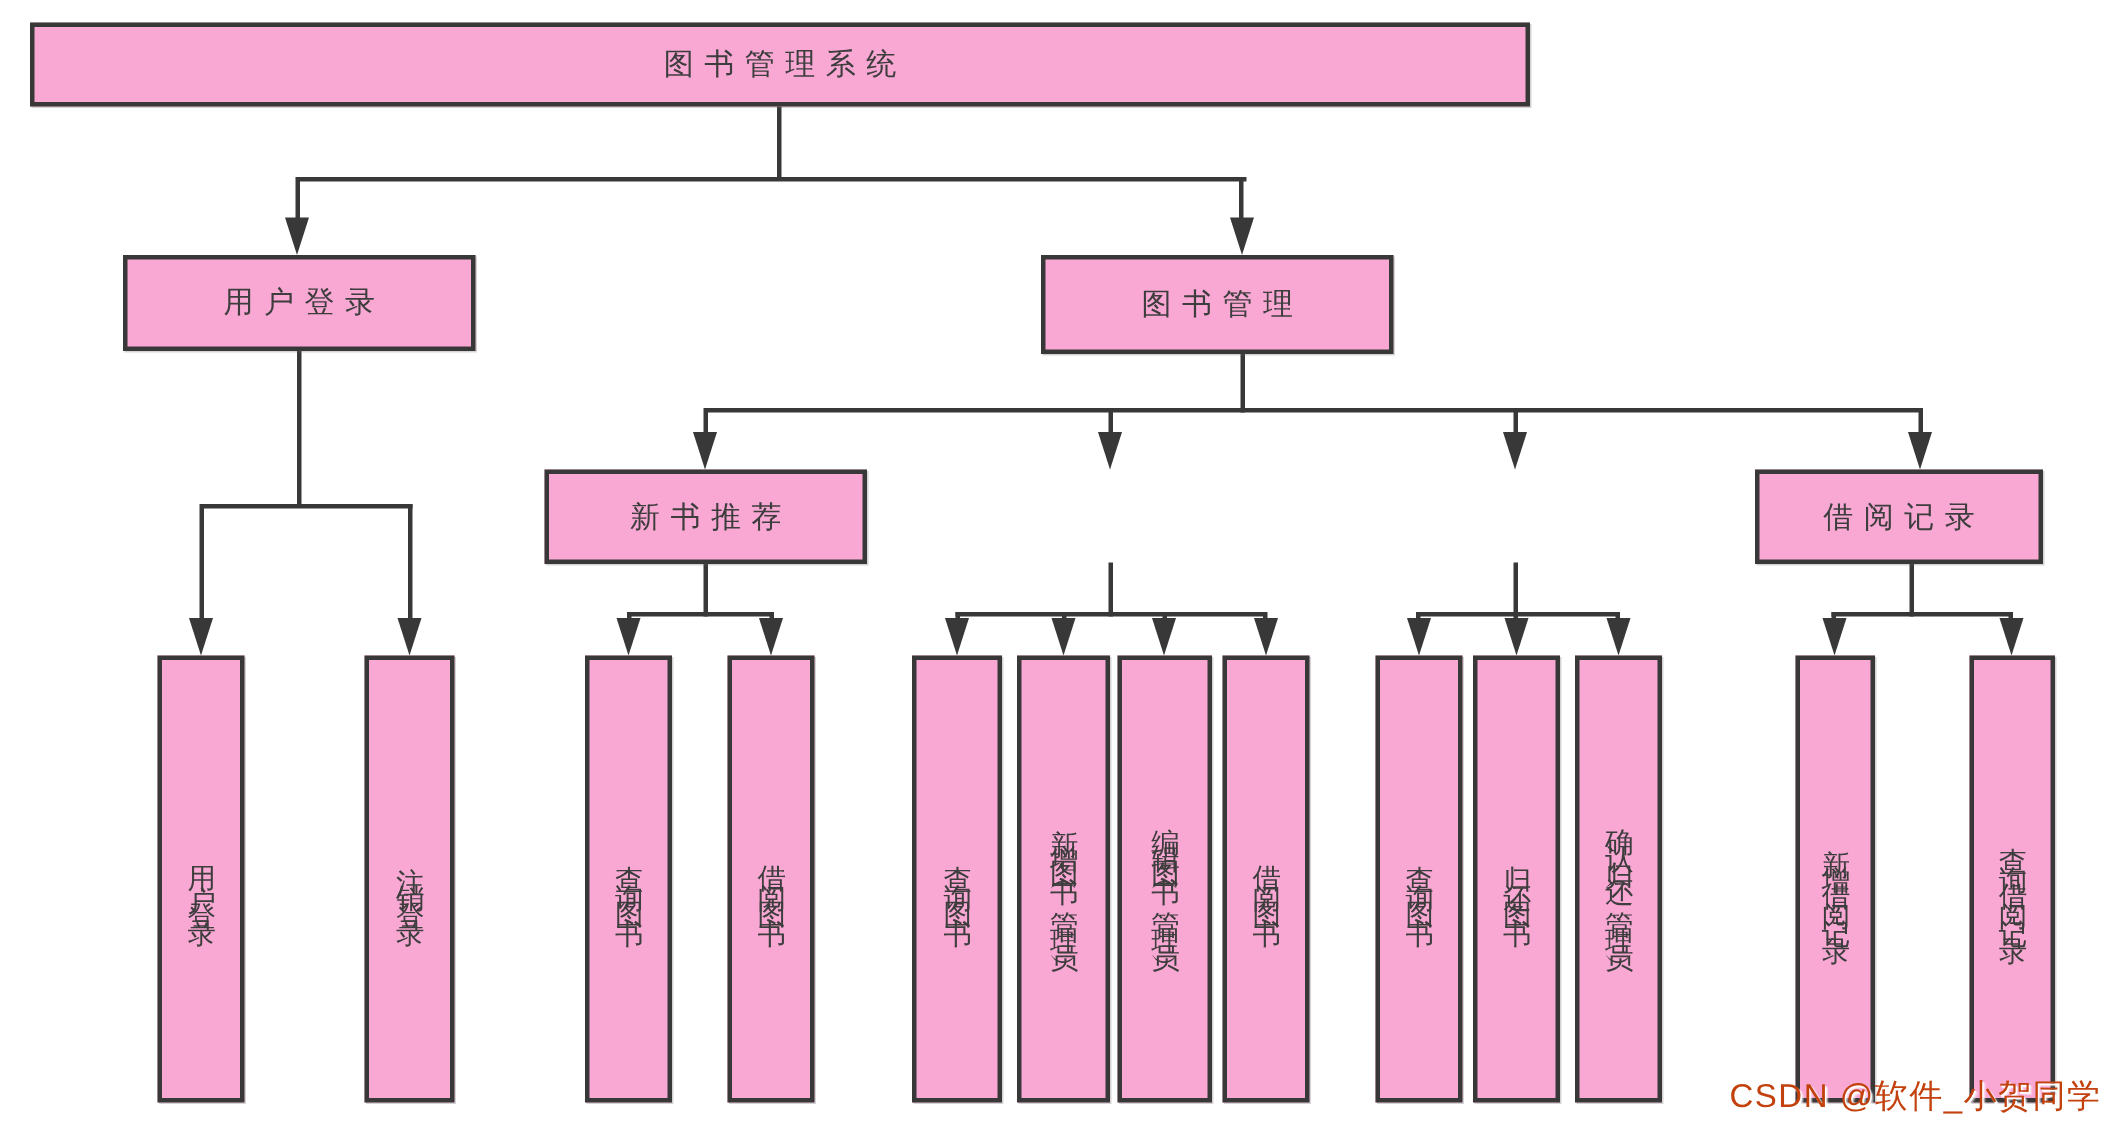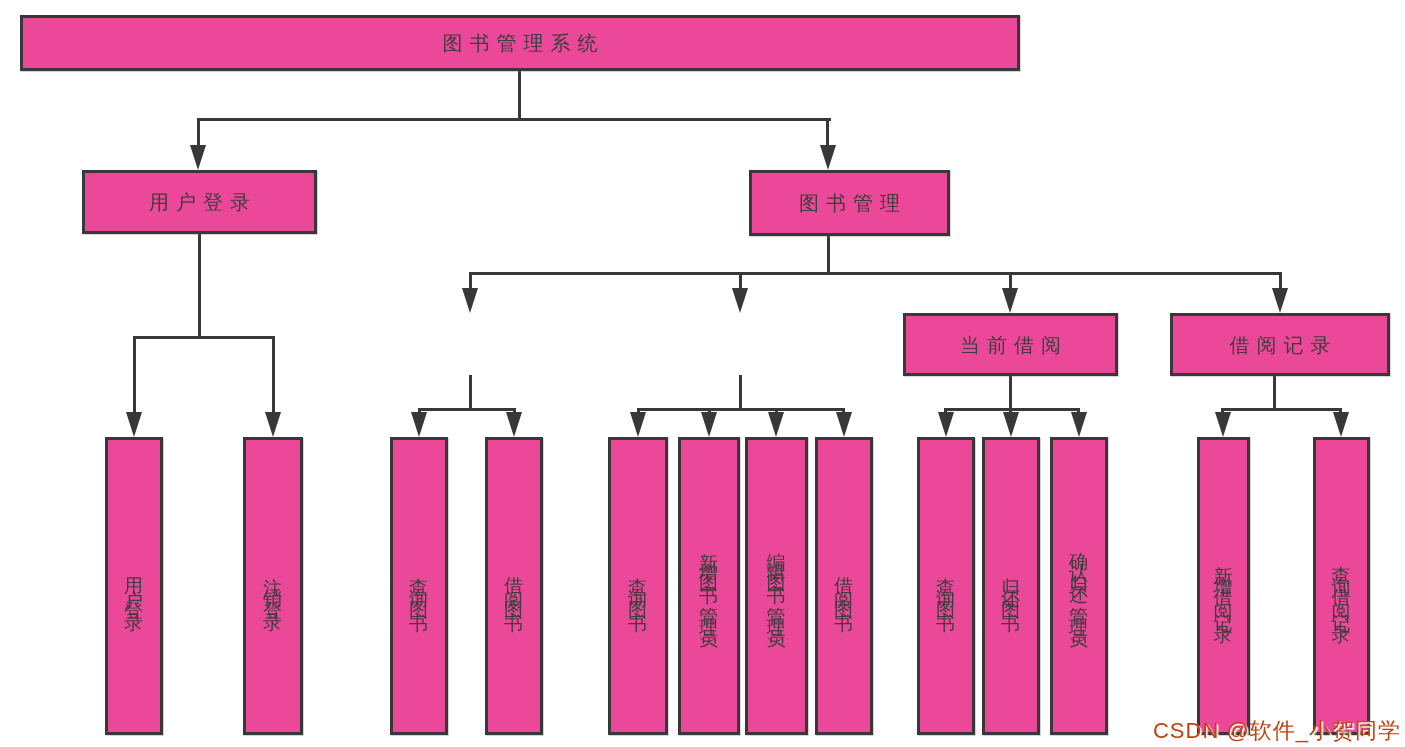--- a/index.html
+++ b/index.html
@@ -2,21 +2,21 @@
 <html><head>
 <meta charset="utf-8">
 <style>
   html,body { margin:0; padding:0; background:#ffffff; }
   .canvas {
     position:relative; width:1405px; height:747px; background:#ffffff;
     font-family:"Liberation Sans","DejaVu Sans",sans-serif; overflow:hidden;
   }
   .box {
     position:absolute; box-sizing:border-box;
-    border:3px solid #383838; background:#ec4899;
+    border:3px solid #383838; background:#f9a8d4;
     display:flex; align-items:center; justify-content:center;
     box-shadow:1px 1px 0 rgba(100,100,100,.28);
   }
   .htext {
     font-size:20px; color:#3d3d3d; letter-spacing:7px; text-indent:7px;
     white-space:nowrap; line-height:1.2;
   }
   .vtext {
     writing-mode:vertical-rl; text-orientation:mixed;
     font-size:19px; color:#3d3d3d; letter-spacing:12px; line-height:1;
@@ -98,28 +98,28 @@
   <div class="arr" style="left:1215px;top:412px"></div>
   <div class="arr" style="left:1333px;top:412px"></div>
 
   <div class="box" style="left:20px;top:15px;width:1000px;height:56px">
     <span class="htext">图书管理系统</span>
   </div>
 
   <div class="box" style="left:82px;top:170px;width:235px;height:64px">
     <span class="htext">用户登录</span>
   </div>
-  <div class="box" style="left:749px;top:170px;width:201px;height:66px">
+  <div class="box" style="left:694px;top:170px;width:235px;height:66px">
     <span class="htext">图书管理</span>
   </div>
 
-  <div class="box" style="left:903px;top:313px;width:215px;height:63px">
-    <span class="htext">当前借阅</span>
+  <div class="box" style="left:363px;top:313px;width:215px;height:63px">
+    <span class="htext">新书推荐</span>
   </div>
-  <div class="box" style="left:1170px;top:313px;width:220px;height:63px">
+  <div class="box" style="left:1170px;top:313px;width:192px;height:63px">
     <span class="htext">借阅记录</span>
   </div>
 
   <div class="box" style="left:105px;top:437px;width:58px;height:298px">
     <span class="vtext">用户登录</span>
   </div>
   <div class="box" style="left:243px;top:437px;width:60px;height:298px">
     <span class="vtext">注销登录</span>
   </div>
 

